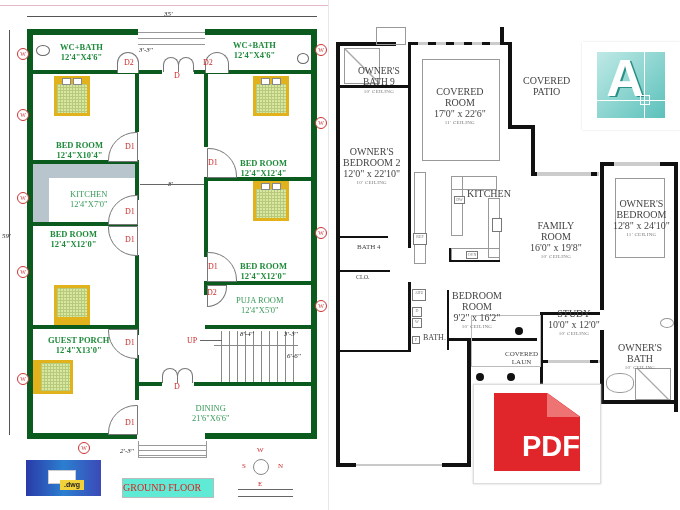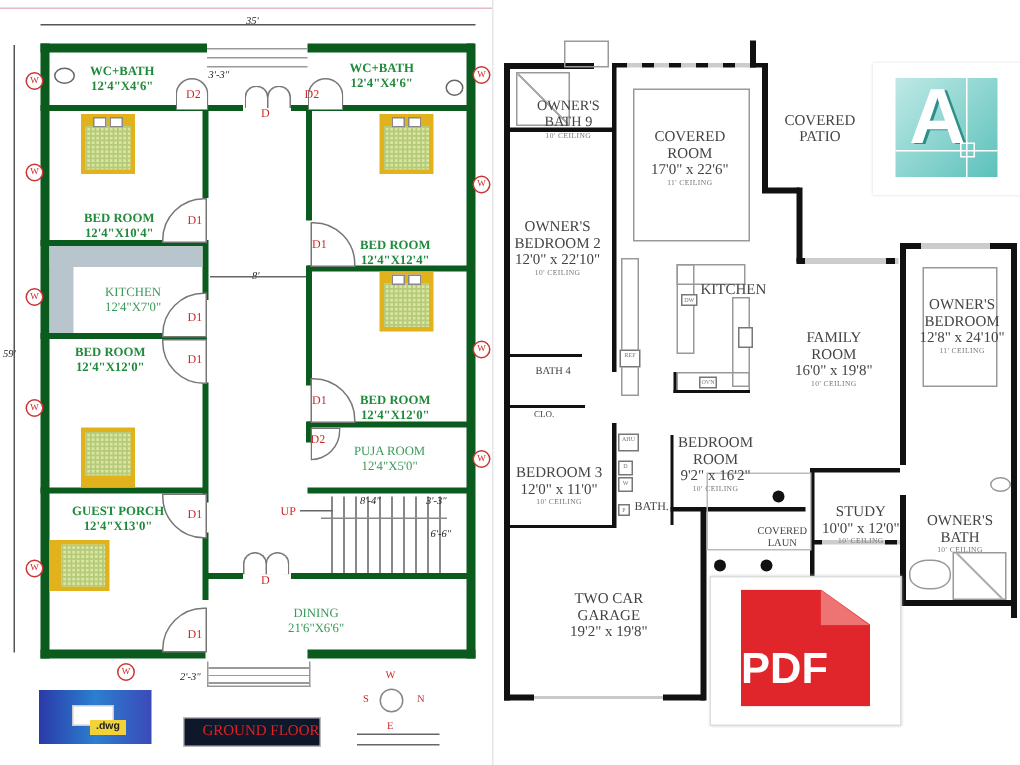--- a/index.html
+++ b/index.html
@@ -14,34 +14,34 @@
   .gl{position:absolute;font-family:"Liberation Serif",serif;font-weight:bold;color:#1e8a3a;font-size:8.5px;text-align:center;line-height:10px;white-space:nowrap;}
   .gl.light{font-weight:normal;color:#3a9a5a;}
   .rl{position:absolute;font-family:"Liberation Serif",serif;color:#cc2a2a;font-size:8px;white-space:nowrap;}
   .dim{position:absolute;font-family:"Liberation Serif",serif;font-style:italic;color:#222;font-size:7px;white-space:nowrap;}
   .arc{position:absolute;border:1px solid #777;background:#fff;}
   .bed{position:absolute;background:#e2b21c;}
   .bed .mat{position:absolute;left:3px;right:3px;top:8px;bottom:3px;background:#d8e8a0;
      background-image:linear-gradient(#b7c97a 1px,transparent 1px),linear-gradient(90deg,#b7c97a 1px,transparent 1px);background-size:3px 3px;}
   .bed .pil{position:absolute;top:2px;width:7px;height:5px;background:#fff;border:1px solid #888;}
   .wc{position:absolute;width:10px;height:10px;border-radius:50%;border:1px solid #cc3333;color:#cc3333;font-size:6px;text-align:center;line-height:10px;background:#fff;}
-  .ground{position:absolute;left:122px;top:478px;width:90px;height:18px;border:1px solid #bbb;background:#0f172a;color:#d22;font-size:10px;text-align:right;line-height:18px;}
+  .ground{position:absolute;left:122px;top:478px;width:90px;height:18px;border:1px solid #bbb;background:#5eead4;color:#d22;font-size:10px;text-align:left;line-height:18px;}
   
   #right{position:absolute;left:330px;top:0;width:350px;height:510px;background:#fff;}
   .bw{position:absolute;background:#111;}
   .lw{position:absolute;background:#c9c9c9;}
   .ln{position:absolute;border:1px solid #999;}
   .rn{position:absolute;font-family:"Liberation Serif",serif;color:#444;text-align:center;white-space:nowrap;font-size:9.5px;line-height:11px;}
   .rn .c{display:block;font-size:5px;line-height:7px;color:#777;letter-spacing:0.3px;}
   .tiny{position:absolute;border:1px solid #777;font-size:4px;color:#777;text-align:center;background:#fff;}
   .col{position:absolute;width:8px;height:8px;border-radius:50%;background:#111;}
   .pdf{position:absolute;left:143px;top:384px;width:126px;height:98px;background:#fff;border:1px solid #ddd;box-shadow:0 0 2px #ccc;}
   .pdf .card{position:absolute;left:20px;top:8px;width:86px;height:78px;background:#e0262a;clip-path:polygon(0 0,62% 0,100% 30%,100% 100%,0 100%);}
   .pdf .fold{position:absolute;left:73px;top:8px;width:33px;height:24px;background:#ee7373;clip-path:polygon(0 0,100% 100%,0 100%);}
-  .pdf .txt{position:absolute;left:20px;top:46px;width:86px;text-align:left;color:#fff;font-family:"Liberation Sans",sans-serif;font-weight:bold;font-size:29px;line-height:30px;}
+  .pdf .txt{position:absolute;left:20px;top:46px;width:86px;text-align:right;color:#fff;font-family:"Liberation Sans",sans-serif;font-weight:bold;font-size:29px;line-height:30px;}
   .acad{position:absolute;left:252px;top:42px;width:98px;height:88px;background:#fff;box-shadow:0 0 2px #ddd;}
   .acad .tile{position:absolute;left:15px;top:10px;width:68px;height:66px;background:linear-gradient(135deg,#bfe9e6,#5cc1bb);}
   .acad .A{position:absolute;left:18px;top:6px;width:50px;text-align:center;font-family:"Liberation Sans",sans-serif;font-weight:bold;font-size:52px;line-height:60px;color:#fff;text-shadow:2px 1px 0 #2d8f88;}
 </style>
 </head>
 <body>
 
 <div id="left">
   <div class="toprule"></div>
   <div class="vrule"></div>
@@ -256,27 +256,25 @@
 
   <div class="rn" style="left:28px;top:66px;"><span>OWNER'S</span><br><span>BATH 9</span><span class="c">10' CEILING</span></div>
   <div class="rn" style="left:104px;top:86px;font-size:10px;"><span>COVERED</span><br><span>ROOM</span><br><span>17'0" x 22'6"</span><span class="c">11' CEILING</span></div>
   <div class="rn" style="left:193px;top:75px;font-size:10px;"><span>COVERED</span><br><span>PATIO</span></div>
   <div class="rn" style="left:13px;top:146px;font-size:10px;"><span>OWNER'S</span><br><span>BEDROOM 2</span><br><span>12'0" x 22'10"</span><span class="c">10' CEILING</span></div>
   <div class="rn" style="left:137px;top:188px;font-size:10px;">KITCHEN</div>
   <div class="rn" style="left:200px;top:220px;font-size:10px;"><span>FAMILY</span><br><span>ROOM</span><br><span>16'0" x 19'8"</span><span class="c">10' CEILING</span></div>
   <div class="rn" style="left:283px;top:198px;font-size:10px;"><span>OWNER'S</span><br><span>BEDROOM</span><br><span>12'8" x 24'10"</span><span class="c">11' CEILING</span></div>
   <div class="rn" style="left:27px;top:242px;font-size:7px;">BATH 4</div>
   <div class="rn" style="left:26px;top:272px;font-size:6px;">CLO.</div>
-  <div class="rn" style="left:14px;top:310px;font-size:10px;"><span>BEDROOM 3</span><br><span>12'0" x 11'0"</span><span class="c">10' CEILING</span></div>
   <div class="rn" style="left:122px;top:290px;font-size:10px;"><span>BEDROOM</span><br><span>ROOM</span><br><span>9'2" x 16'2"</span><span class="c">10' CEILING</span></div>
   <div class="rn" style="left:93px;top:332px;font-size:8px;">BATH.</div>
-  <div class="rn" style="left:218px;top:336px;font-size:10px;"><span>STUDY</span><br><span>10'0" x 12'0"</span><span class="c">10' CEILING</span></div>
+  <div class="rn" style="left:218px;top:308px;font-size:10px;"><span>STUDY</span><br><span>10'0" x 12'0"</span><span class="c">10' CEILING</span></div>
   <div class="rn" style="left:288px;top:342px;font-size:10px;"><span>OWNER'S</span><br><span>BATH</span><span class="c">10' CEILING</span></div>
   <div class="rn" style="left:175px;top:350px;font-size:7px;line-height:8px;"><span>COVERED</span><br><span>LAUN</span></div>
-  <div class="rn" style="left:50px;top:394px;font-size:10px;"><span>TWO CAR</span><br><span>GARAGE</span><br><span>19'2" x 19'8"</span></div>
 
   <div class="acad">
     <div class="tile"></div>
     <div class="A">A</div>
     <div class="abs" style="left:15px;top:58px;width:68px;height:1px;background:#fff;"></div>
     <div class="abs" style="left:62px;top:10px;width:1px;height:66px;background:#fff;"></div>
     <div class="abs" style="left:58px;top:53px;width:8px;height:8px;border:1px solid #fff;"></div>
   </div>
 
   <div class="pdf">

